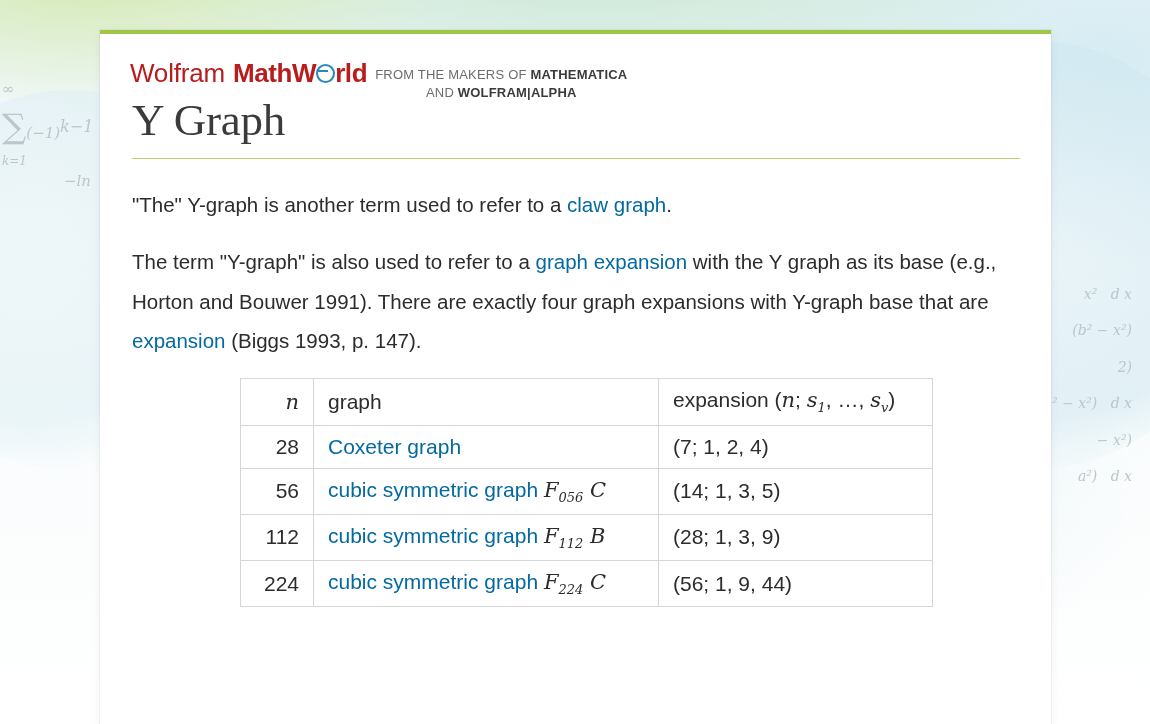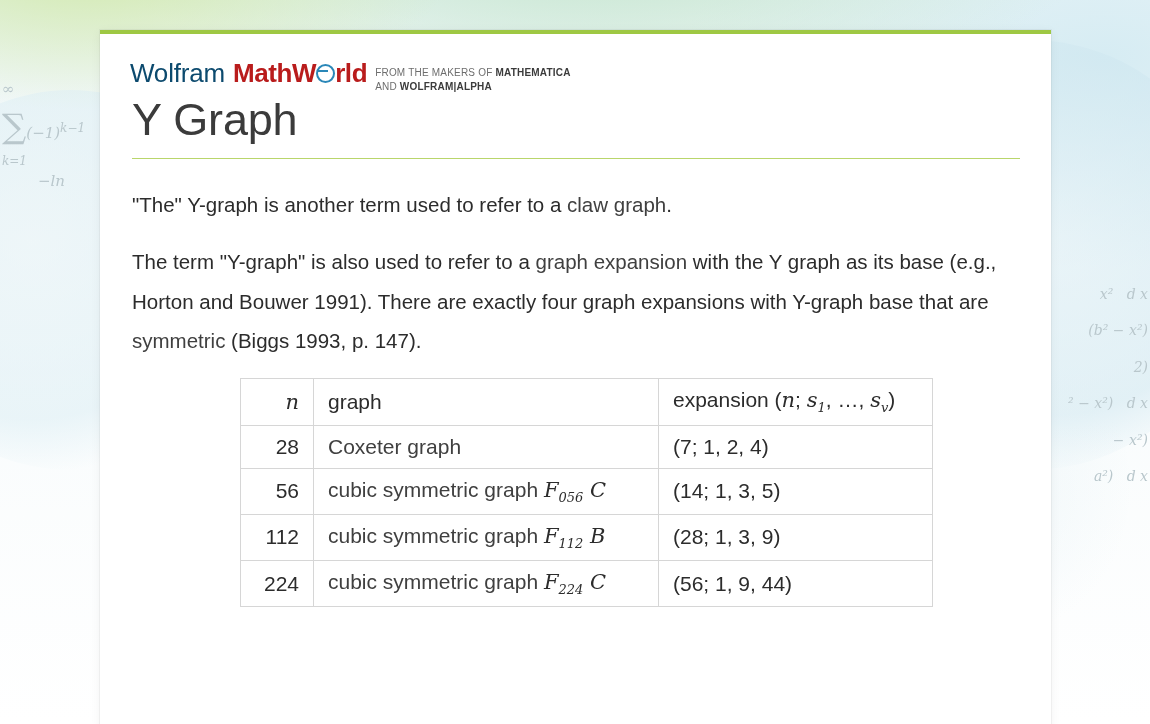--- a/index.html
+++ b/index.html
@@ -48,21 +48,21 @@
     font-family: "DejaVu Serif", serif;
     font-style: italic;
     user-select: none;
     white-space: nowrap;
   }
   .bgm-left {
     left: 2px; top: 78px; font-size: 15px; line-height: 1.5;
   }
   .bgm-left .sum { font-size: 34px; font-style: normal; }
   .bgm-right {
-    right: 2px; top: 276px; font-size: 14px; line-height: 2.6; text-align: right; margin-left: 10px;
+    right: 18px; top: 276px; font-size: 14px; line-height: 2.6; text-align: right; margin-left: 10px;
   }
 
   
   .card {
     position: absolute;
     left: 100px;
     top: 30px;
     width: 951px;
     height: 694px;
     background: #ffffff;
@@ -75,21 +75,21 @@
 
   
   .logo-row {
     display: flex;
     align-items: flex-start;
     gap: 8px;
     height: 30px;
   }
   .logo-wolfram {
     font-size: 26px;
-    color: #0c4a6e;
+    color: #b91c1c;
     letter-spacing: -0.2px;
     font-weight: 400;
   }
   .logo-math {
     font-size: 26px;
     color: #b91c1c;
     font-weight: 700;
     letter-spacing: -0.4px;
     position: relative;
   }
@@ -108,55 +108,57 @@
     margin: 0 0px;
   }
   .logo-math .ww .globe::after {
     content: "";
     position: absolute;
     left: 0; top: 4.2px;
     width: 10.2px; height: 2px;
     background: #2a87b8;
   }
   .logo-tag {
-    font-size: 10px;
+    font-size: 13px;
     line-height: 1.35;
     color: #6d6d6d;
     margin-top: 8px;
     letter-spacing: .2px;
     text-transform: uppercase;
+    text-align: center;
   }
   .logo-tag b { color: #3b3b3b; }
 
   
   .title {
     font-size: 45px;
     font-weight: 400;
     color: #3b3b3b;
     margin: 6px 0 0 2px;
     letter-spacing: -0.2px;
+    font-family: Liberation Serif, serif;
   }
   .rule {
     border: 0;
     border-top: 1px solid #b9d66b;
     margin: 12px 0 0 2px;
     width: 888px;
   }
 
   
   .body-text {
     margin: 26px 0 0 2px;
     font-size: 20.5px;
     line-height: 1.92;
     color: #2c2c2c;
     max-width: 890px;
   }
   .body-text p { margin: 0 0 18px 0; }
   a.mlink {
-    color: #404040;
+    color: #0369a1;
     text-decoration: none;
   }
 
   
   .table-wrap {
     margin: 16px 0 0 110px;
   }
   table.data {
     border-collapse: collapse;
     font-size: 21px;
@@ -197,24 +199,24 @@
 <body>
 
 <div class="bg">
   <div class="bg-blob blob1"></div>
   <div class="bg-blob blob2"></div>
   <div class="bg-blob blob3"></div>
 
   <div class="bg-math bgm-left">
     <div><span>∞</span></div>
     <div>
-      <span class="sum">∑</span><span>(−1)</span><sup style="font-size:12px">k−1</sup>
+      <span class="sum">∑</span><span>(−1)</span><sup style="font-size:16px">k−1</sup>
     </div>
     <div style="font-size:12px">k=1</div>
-    <div style="margin-left:36px">−ln</div>
+    <div style="margin-left:62px">−ln</div>
   </div>
 
   <div class="bg-math bgm-right">
     <div><span>x²</span> &nbsp; <span>d x</span></div>
     <div><span>(b² − x²)</span></div>
     <div><span>2)</span></div>
     <div><span>² − x²)</span> &nbsp; <span>d x</span></div>
     <div><span>− x²)</span></div>
     <div><span>a²)</span> &nbsp; <span>d x</span></div>
   </div>
@@ -231,21 +233,21 @@
         <div><span>AND </span><b>WOLFRAM|ALPHA</b></div>
       </span>
     </div>
 
     <h1 class="title">Y Graph</h1>
     <hr class="rule">
 
     <div class="body-text">
       <p><span>"The" Y-graph is another term used to refer to a </span><a class="mlink" href="#">claw graph</a><span>.</span></p>
 
-      <p><span>The term "Y-graph" is also used to refer to a </span><a class="mlink" href="#">graph expansion</a><span> with the Y graph as its base (e.g., Horton and Bouwer 1991). There are exactly four graph expansions with Y-graph base that are </span><a class="mlink" href="#">symmetric</a><span> (Biggs 1993, p. 147).</span></p>
+      <p><span>The term "Y-graph" is also used to refer to a </span><a class="mlink" href="#">graph expansion</a><span> with the Y graph as its base (e.g., Horton and Bouwer 1991). There are exactly four graph expansions with Y-graph base that are </span><a class="mlink" href="#">expansion</a><span> (Biggs 1993, p. 147).</span></p>
     </div>
 
     <div class="table-wrap">
       <table class="data">
         <thead>
           <tr>
             <th class="col-n mi">n</th>
             <th class="col-graph" style="text-align:left">graph</th>
             <th class="col-exp" style="text-align:left">
               <span class="nowrap">

